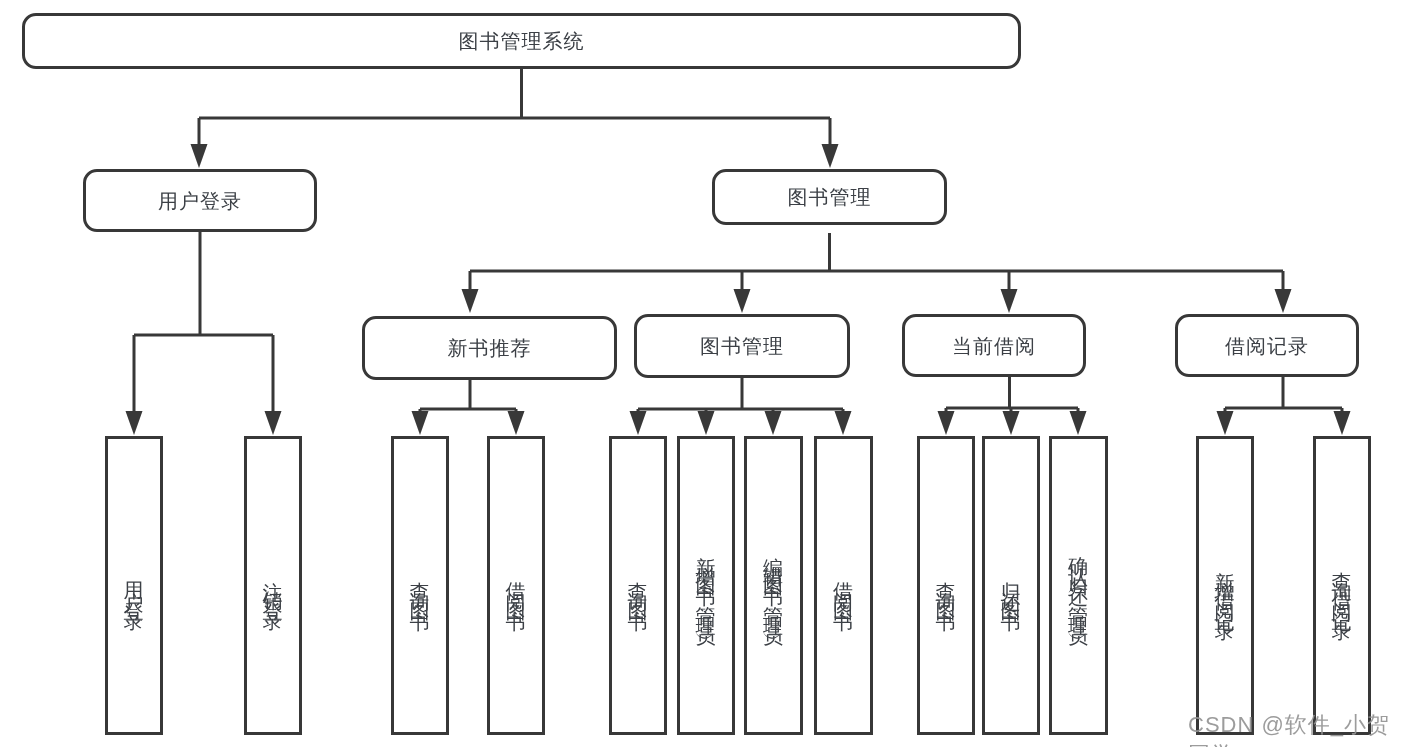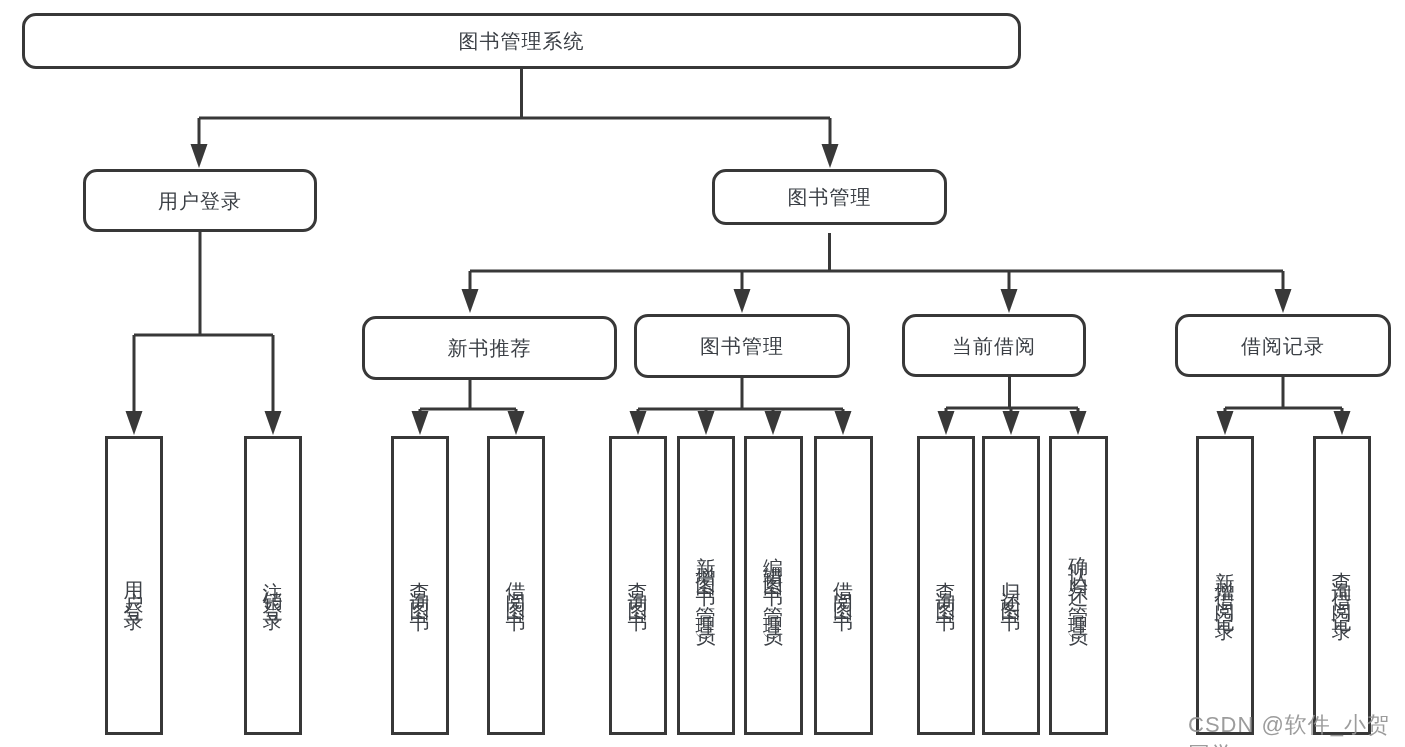--- a/index.html
+++ b/index.html
@@ -98,21 +98,21 @@
   </svg>
 
   <div class="box h" style="left:22px;top:13px;width:999px;height:56px">图书管理系统</div>
 
   <div class="box h" style="left:83px;top:169px;width:234px;height:63px">用户登录</div>
   <div class="box h" style="left:712px;top:169px;width:235px;height:56px">图书管理</div>
 
   <div class="box h" style="left:362px;top:316px;width:255px;height:64px">新书推荐</div>
   <div class="box h" style="left:634px;top:314px;width:216px;height:64px">图书管理</div>
   <div class="box h" style="left:902px;top:314px;width:184px;height:63px">当前借阅</div>
-  <div class="box h" style="left:1175px;top:314px;width:216px;height:63px">借阅记录</div>
+  <div class="box h" style="left:1175px;top:314px;width:184px;height:63px">借阅记录</div>
 
   <div class="box v" style="left:105px;top:436px;width:58px;height:299px">用户登录</div>
   <div class="box v" style="left:244px;top:436px;width:58px;height:299px">注销登录</div>
 
   <div class="box v" style="left:391px;top:436px;width:58px;height:299px">查询图书</div>
   <div class="box v" style="left:487px;top:436px;width:58px;height:299px">借阅图书</div>
 
   <div class="box v" style="left:609px;top:436px;width:58px;height:299px">查询图书</div>
   <div class="box v" style="left:677px;top:436px;width:58px;height:299px">新增图书（管理员）</div>
   <div class="box v" style="left:744px;top:436px;width:59px;height:299px">编辑图书（管理员）</div>

